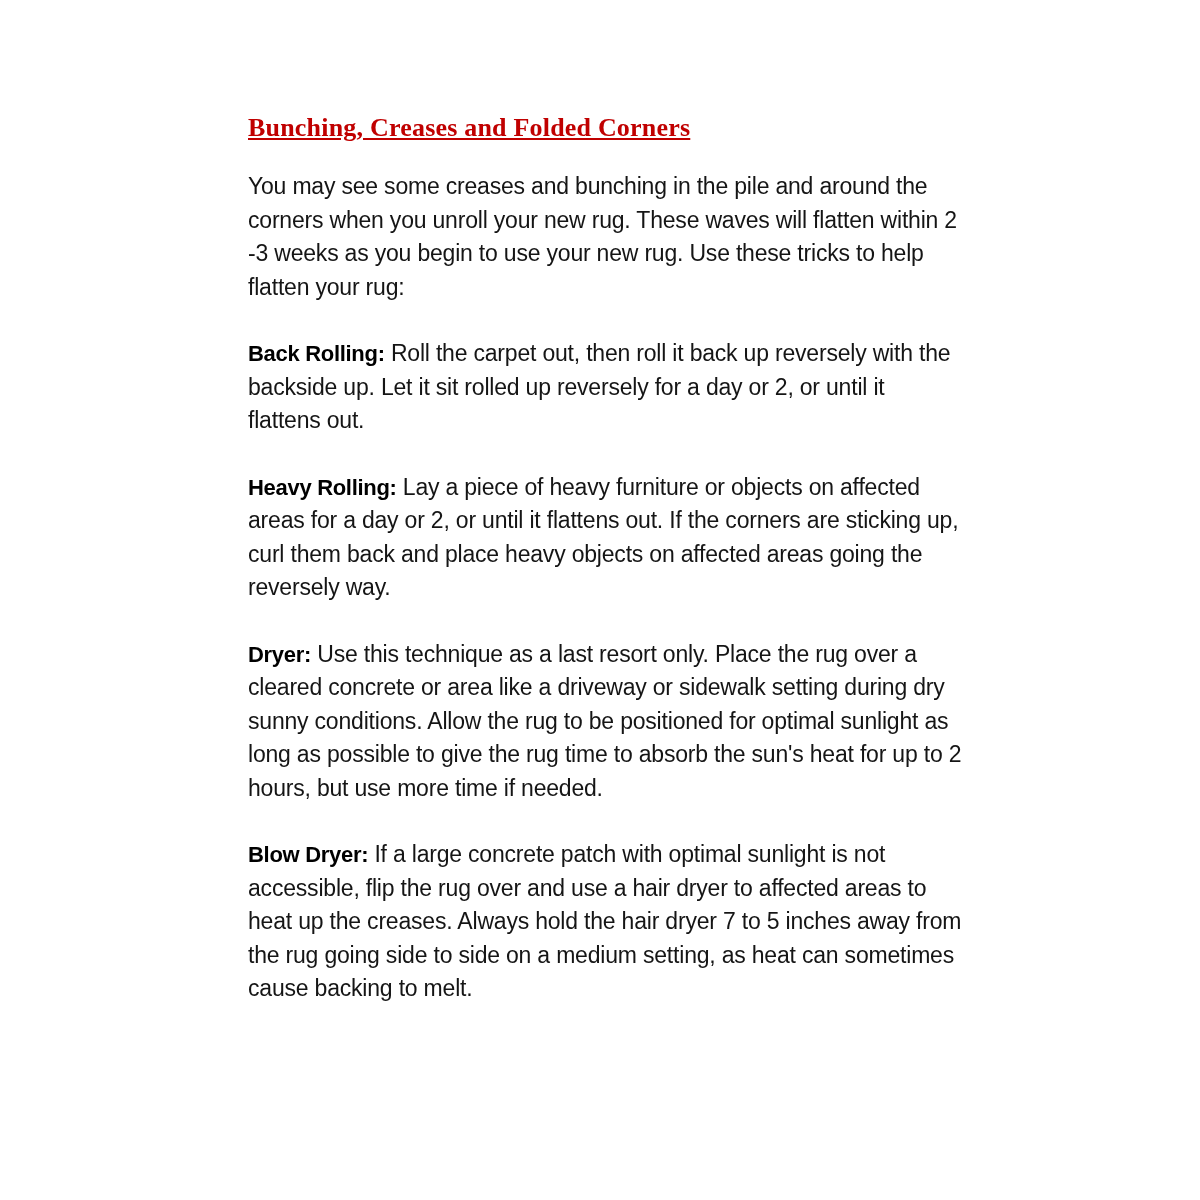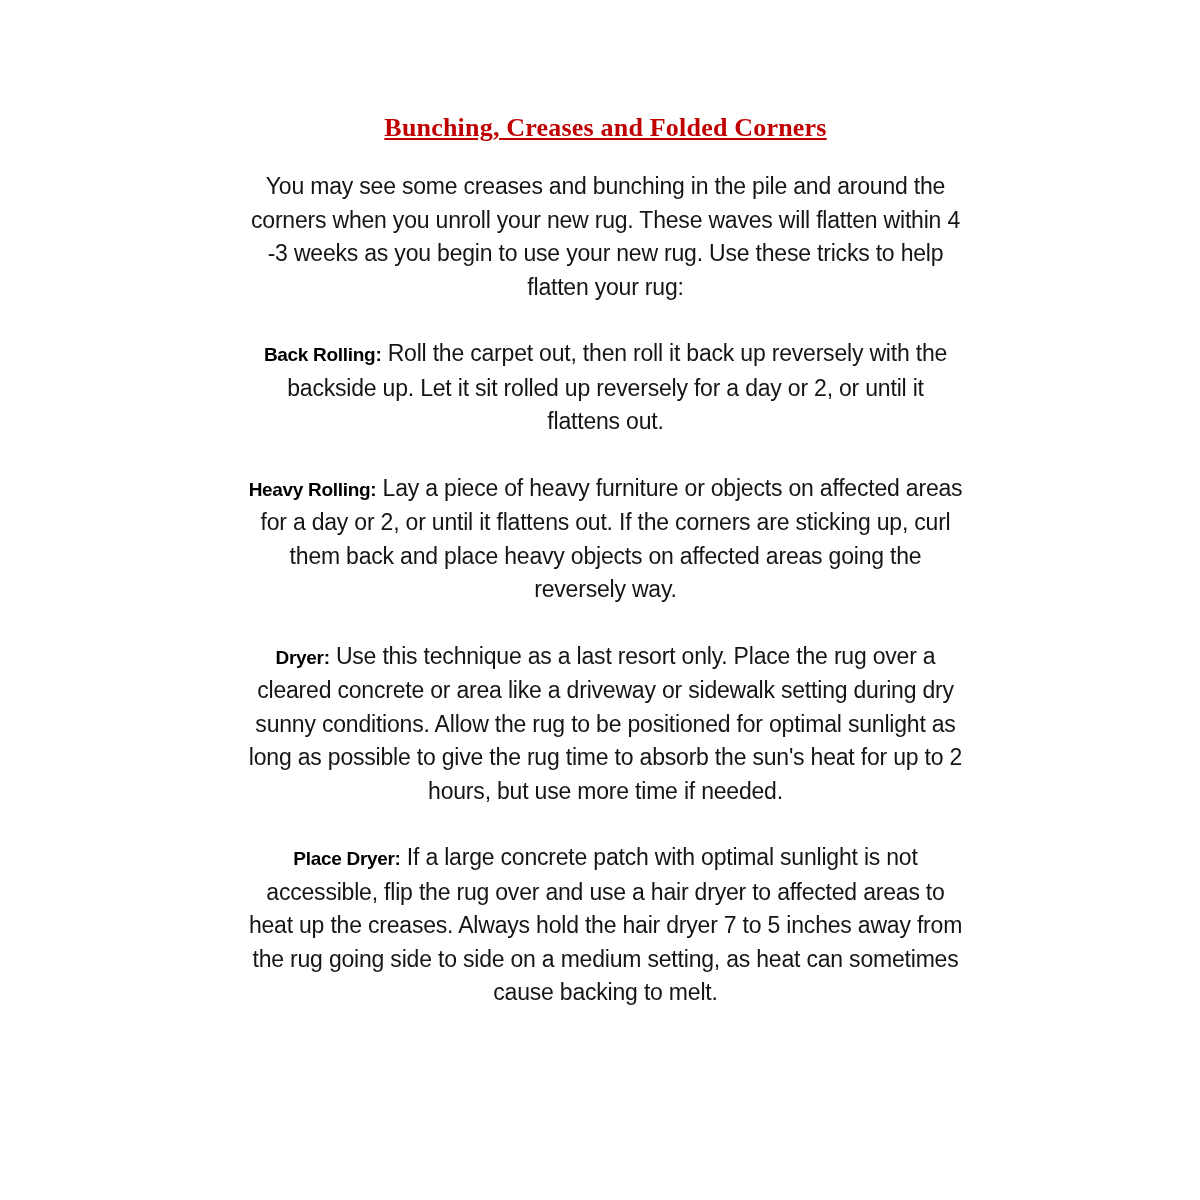--- a/index.html
+++ b/index.html
@@ -7,21 +7,20 @@
     padding: 0;
     background: #ffffff;
   }
   .page {
     position: relative;
     width: 1200px;
     height: 1200px;
     background: #ffffff;
     overflow: hidden;
     font-family: "Liberation Sans", sans-serif;
-    text-align: center;
   }
   .doc-content {
     position: absolute;
     left: 248px;
     top: 112px;
     width: 715px;
     color: #111111;
   }
   .doc-title {
     font-family: "Liberation Serif", serif;
@@ -35,49 +34,49 @@
   }
   .doc-paragraph {
     font-size: 23px;
     line-height: 33.5px;
     letter-spacing: -0.2px;
     margin: 0 0 33px 0;
     color: #151515;
   }
   .doc-paragraph strong {
     font-weight: bold;
-    font-size: 19px;
+    font-size: 22px;
     letter-spacing: -0.3px;
     color: #000000;
   }
 </style>
 </head>
 <body>
 
 <div class="page">
   <div class="doc-content">
 
     <h1 class="doc-title">Bunching, Creases and Folded Corners</h1>
 
-    <p class="doc-paragraph">You may see some creases and bunching in the pile and around the corners when you unroll your new rug. These waves will flatten within 4 -3 weeks as you begin to use your new rug. Use these tricks to help flatten your rug:</p>
+    <p class="doc-paragraph">You may see some creases and bunching in the pile and around the corners when you unroll your new rug. These waves will flatten within 2 -3 weeks as you begin to use your new rug. Use these tricks to help flatten your rug:</p>
 
     <p class="doc-paragraph">
       <strong>Back Rolling:</strong>
       <span>Roll the carpet out, then roll it back up reversely with the backside up. Let it sit rolled up reversely for a day or 2, or until it flattens out.</span>
     </p>
 
     <p class="doc-paragraph">
       <strong>Heavy Rolling:</strong>
       <span>Lay a piece of heavy furniture or objects on affected areas for a day or 2, or until it flattens out. If the corners are sticking up, curl them back and place heavy objects on affected areas going the reversely way.</span>
     </p>
 
     <p class="doc-paragraph">
       <strong>Dryer:</strong>
       <span>Use this technique as a last resort only. Place the rug over a cleared concrete or area like a driveway or sidewalk setting during dry sunny conditions. Allow the rug to be positioned for optimal sunlight as long as possible to give the rug time to absorb the sun's heat for up to 2 hours, but use more time if needed.</span>
     </p>
 
     <p class="doc-paragraph">
-      <strong>Place Dryer:</strong>
+      <strong>Blow Dryer:</strong>
       <span>If a large concrete patch with optimal sunlight is not accessible, flip the rug over and use a hair dryer to affected areas to heat up the creases. Always hold the hair dryer 7 to 5 inches away from the rug going side to side on a medium setting, as heat can sometimes cause backing to melt.</span>
     </p>
 
   </div>
 </div>
 
 </body></html>

